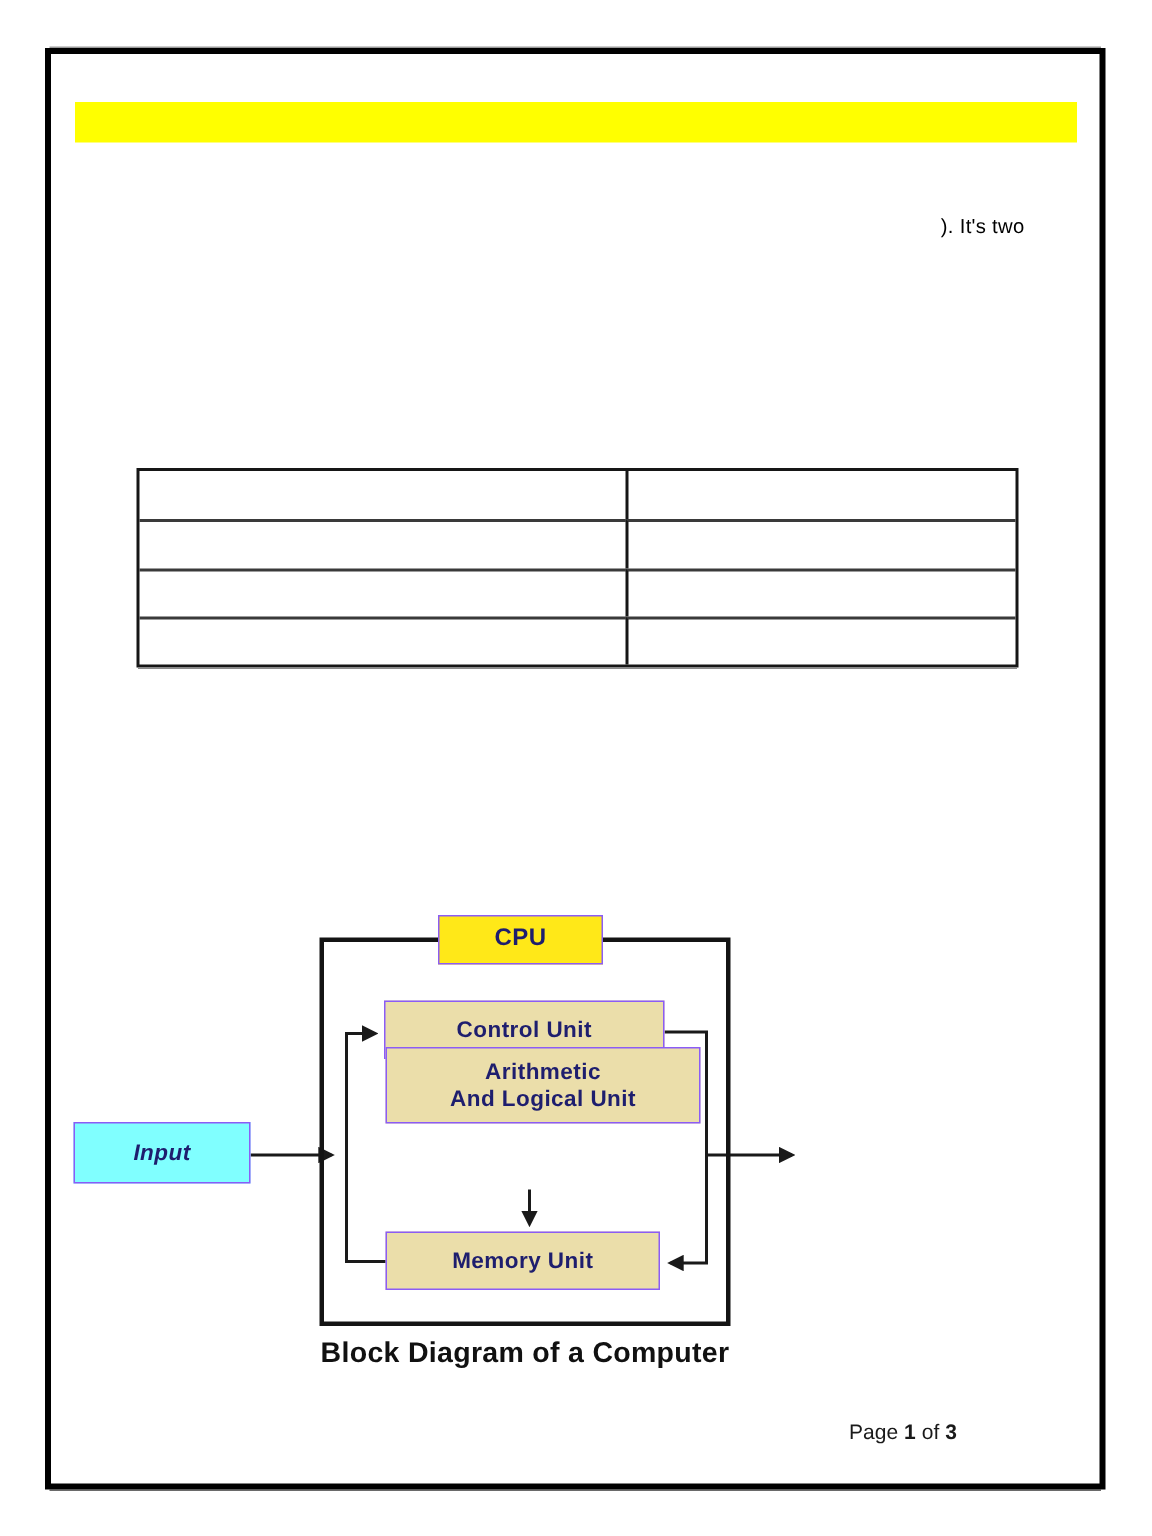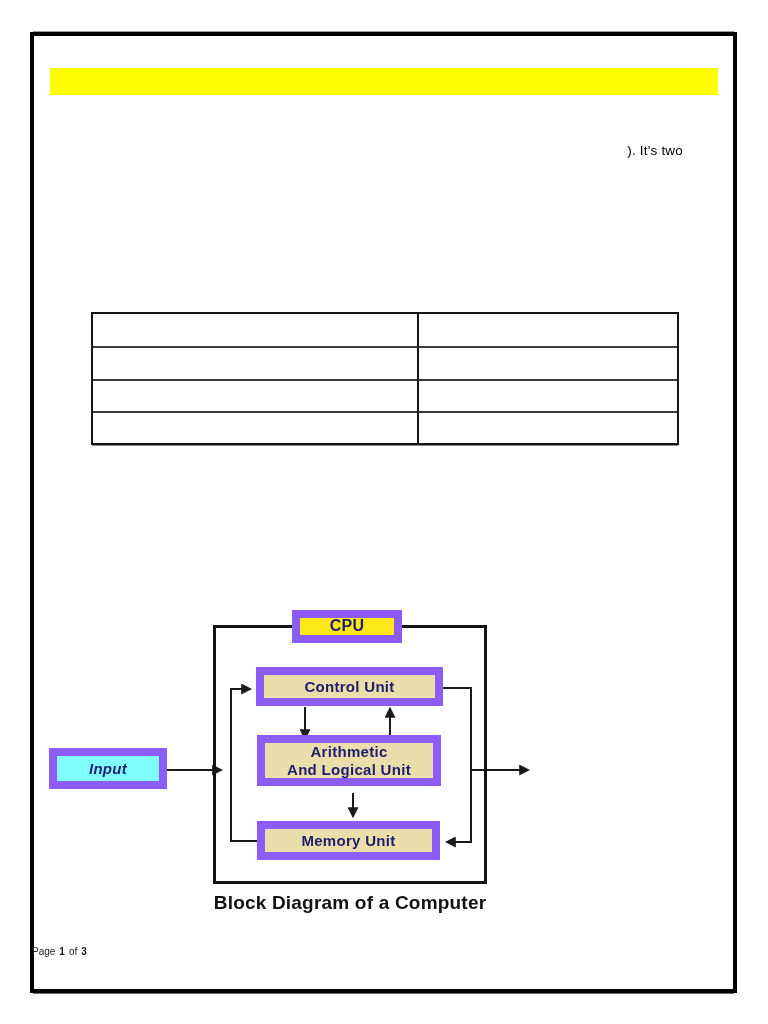--- a/index.html
+++ b/index.html
@@ -29,45 +29,45 @@
     border:2px solid #161616;box-sizing:border-box;
     display:grid;grid-template-columns:326fr 262fr;grid-auto-rows:1fr;
     box-shadow:0 2px 0 -1px #8a8a8a;
   }
   .info-table .cell{border-top:2px solid #3a3a3a;border-left:2px solid #161616;box-sizing:border-box;}
   .info-table .cell.r0{border-top:none;}
   .info-table .cell.c0{border-left:none;}
   
   .connectors{position:absolute;left:0;top:0;width:768px;height:1024px;pointer-events:none;}
   .dbox{
-    position:absolute;box-sizing:border-box;border:8px solid #8b5cf6;
+    position:absolute;box-sizing:border-box;border:1px solid #8b5cf6;
     display:flex;align-items:center;justify-content:center;text-align:center;
     font-weight:bold;color:var(--diagram-text,#1e1e6e);font-size:15px;letter-spacing:.3px;
     line-height:1.15;
   }
   .cpu-container{
     position:absolute;left:213px;top:625px;width:274px;height:259px;
     border:3px solid #141414;box-sizing:border-box;background:transparent;
   }
   .cpu-box{left:292px;top:610px;width:110px;height:33px;background:var(--cpu-fill,#ffe818);font-size:16px;}
   .unit-box{background:var(--unit-fill,#ebdeaa);}
   .control-unit{left:256px;top:667px;width:187px;height:39px;}
-  .alu-unit{left:257px;top:735px;width:184px;height:51px;}
+  .alu-unit{left:257px;top:698px;width:210px;height:51px;}
   .memory-unit{left:257px;top:821px;width:183px;height:39px;}
   .io-box{background:var(--io-fill,#80ffff);font-style:italic;}
   .input-box{left:49px;top:748px;width:118px;height:41px;}
   .output-box{left:535px;top:752px;width:117px;height:40px;}
   .diagram-caption{
     position:absolute;left:193px;top:892px;width:314px;text-align:center;
     font-weight:bold;font-size:19px;color:#111;letter-spacing:.2px;
   }
   
   .page-footer{
-    position:absolute;left:30px;top:946px;width:610px;text-align:left;
-    font-size:10px;color:#1a1a1a;
+    position:absolute;left:30px;top:946px;width:610px;text-align:right;
+    font-size:14px;color:#1a1a1a;
   }
   .page-footer span{margin:0 2px;}
   .page-footer .num{font-weight:bold;}
 </style>
 </head>
 <body>
 
 <div class="screen">
 
   <div class="page-frame"></div>

